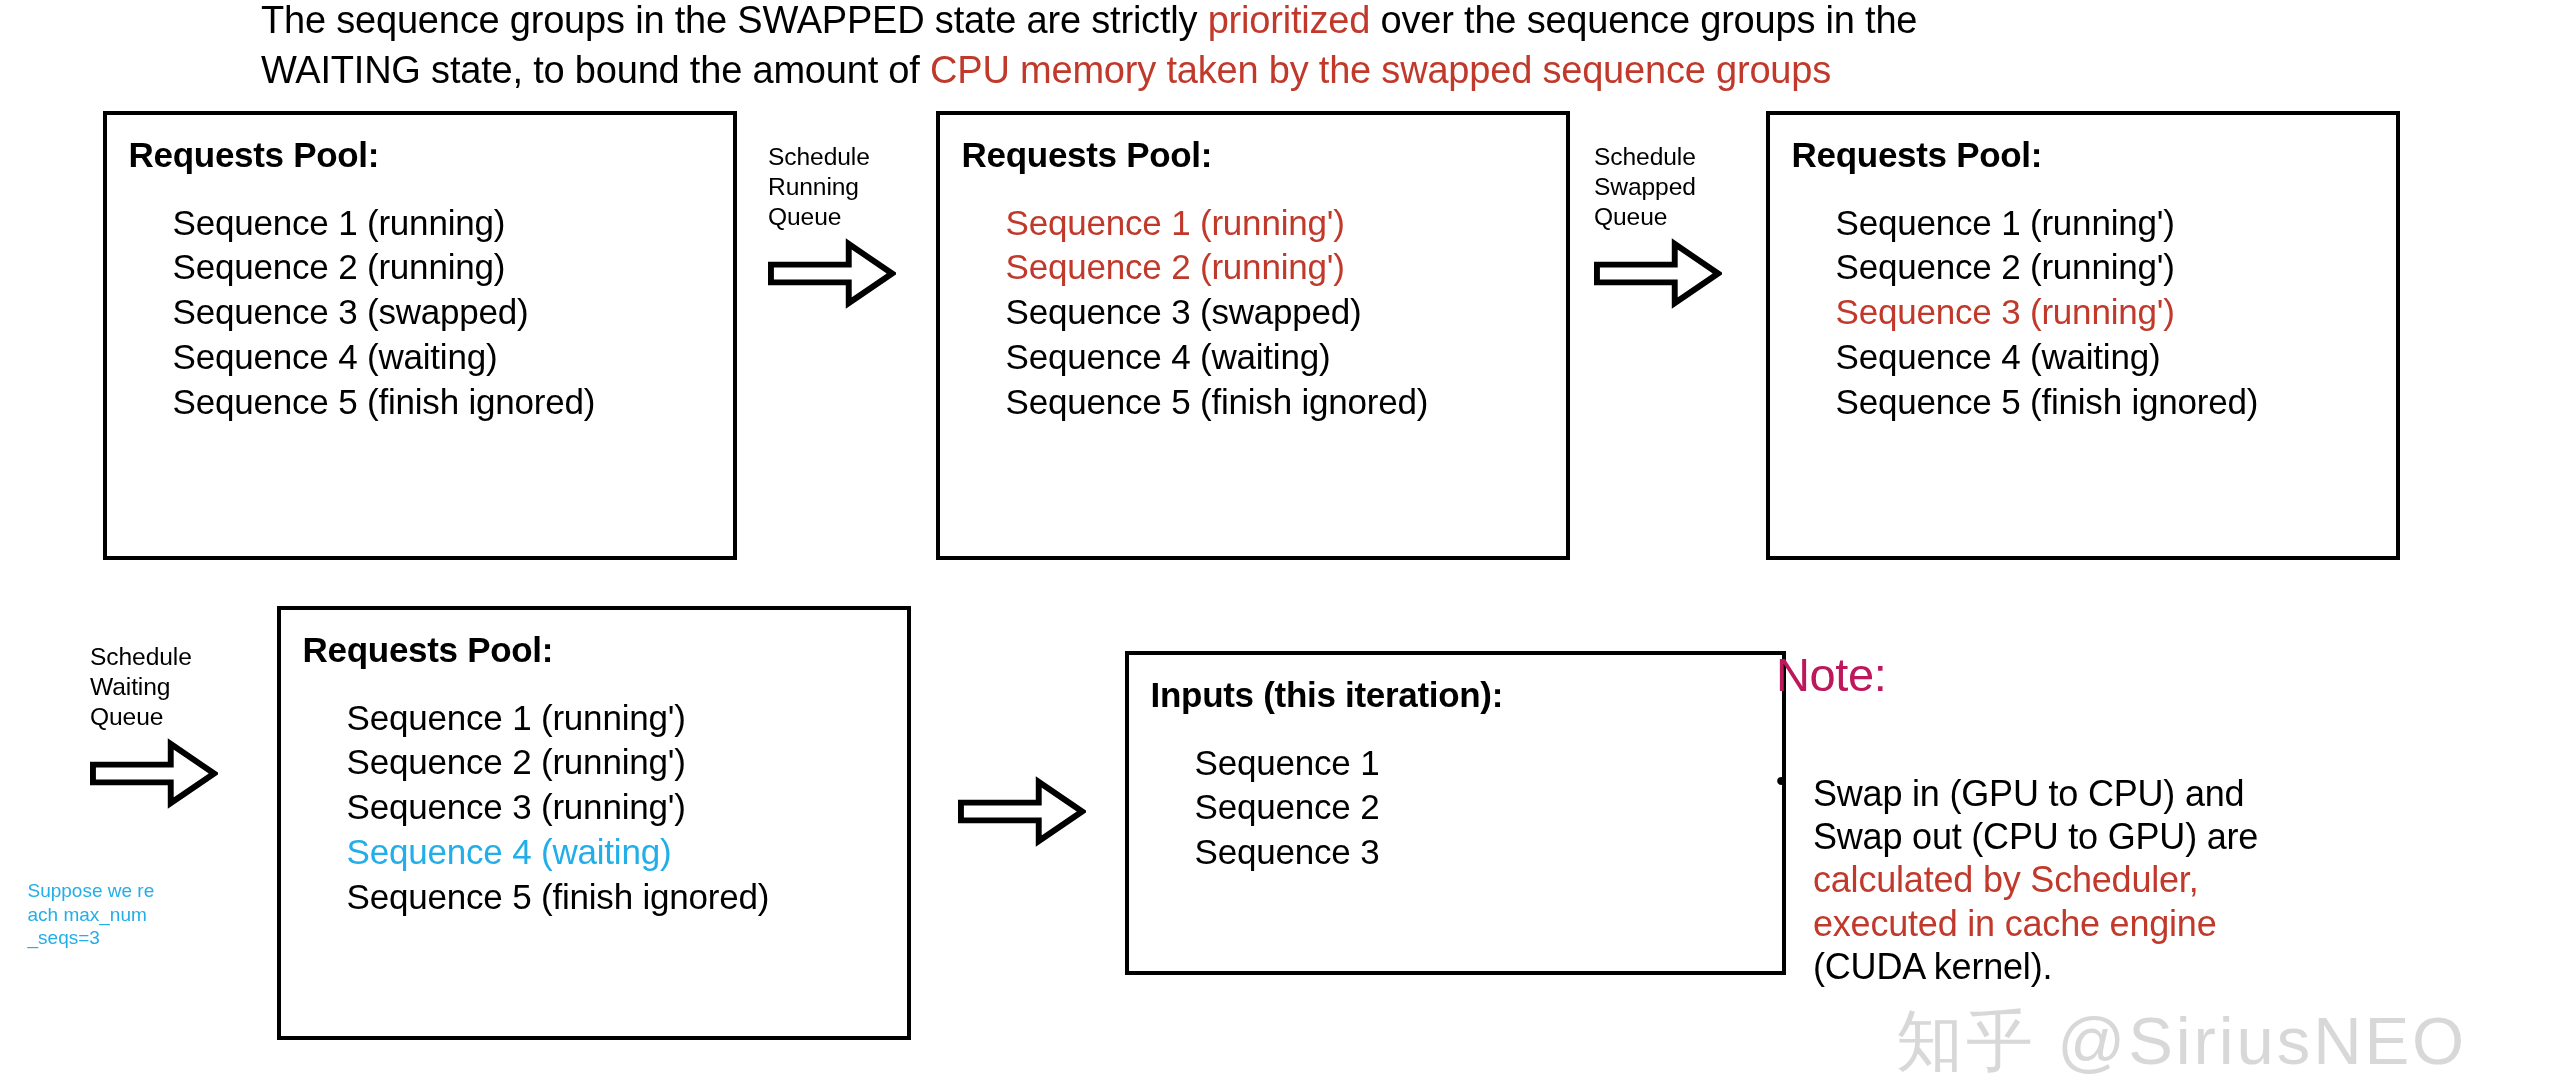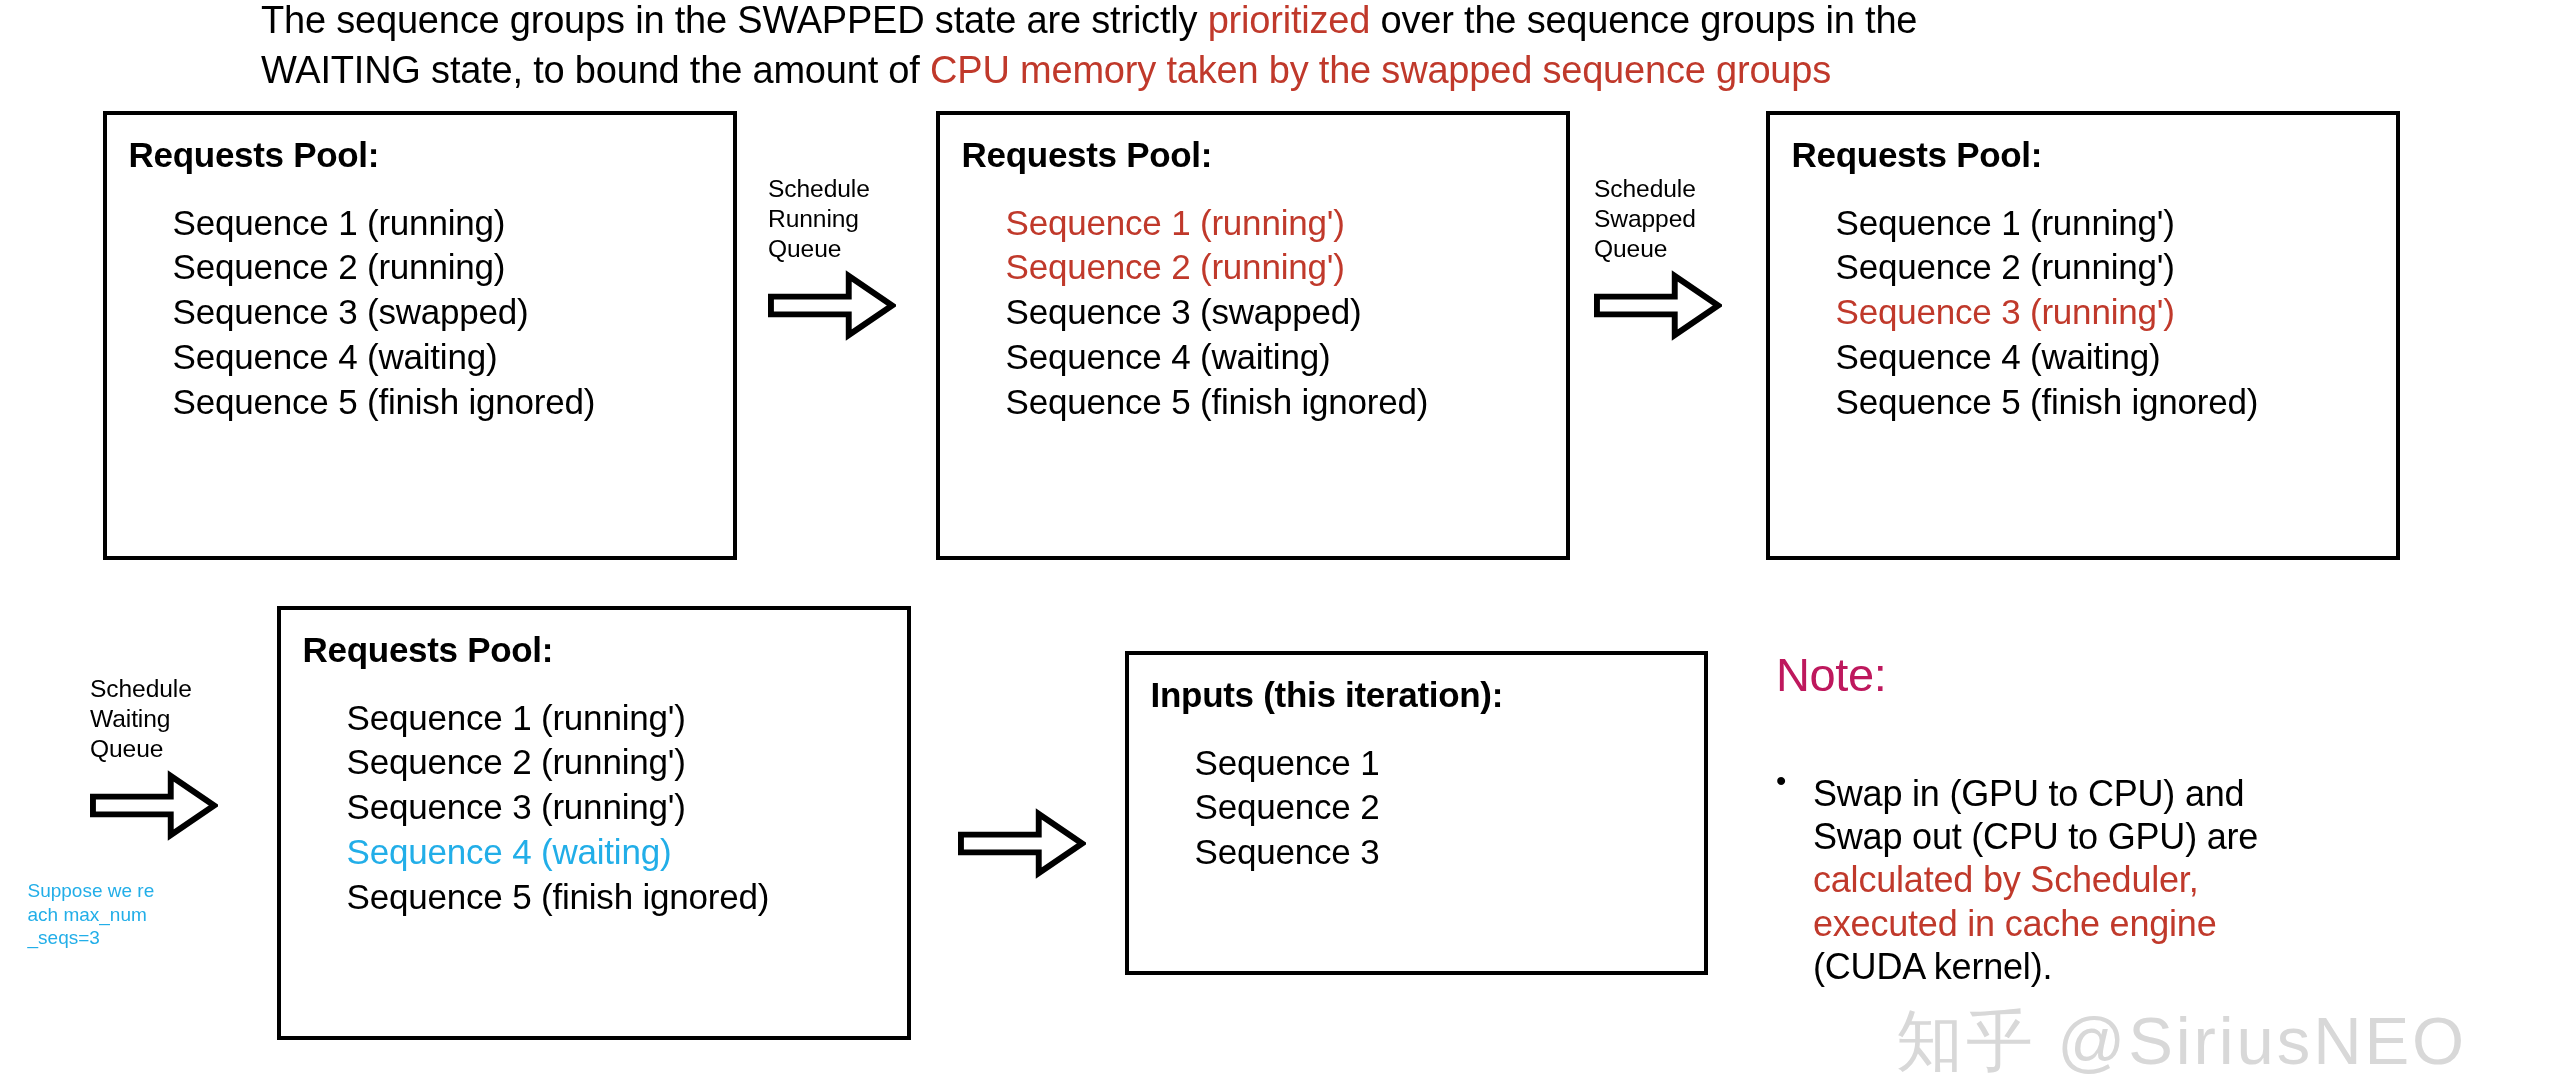--- a/index.html
+++ b/index.html
@@ -58,21 +58,20 @@
     margin-bottom: 9.8px;
     margin-left: 44px;
   }
   .c-red  { color: #C0392B; }
   .c-cyan { color: #22AEE8; }
   .c-black{ color: #000000; }
 
   
   .arrow-group {
     position: absolute;
-    margin-top: 32px;
   }
   .arrow-label {
     font-size: 24.6px;
     line-height: 1.22;
     letter-spacing: -0.1px;
     color: #000000;
     white-space: pre-line;
   }
   .arrow-glyph {
     margin-top: 5.9px;
@@ -219,21 +218,21 @@
   </div>
 
   <div class="arrow-group" style="left:958px; top:776px;">
     <div class="arrow-glyph" style="margin-top:0;">
       <svg width="128" height="71" viewBox="0 0 130 72">
         <path d="M3 27 L82 27 L82 6 L126 36 L82 66 L82 45 L3 45 Z" fill="#ffffff" stroke="#000000" stroke-width="6" stroke-linejoin="miter"></path>
       </svg>
     </div>
   </div>
 
-  <div class="pool-box" style="left:1125px; top:651px; width:583px; height:324px; padding:21.6px 0 0 21.6px;">
+  <div class="pool-box" style="left:1125px; top:651px; width:661px; height:324px; padding:21.6px 0 0 21.6px;">
     <div class="pool-title">Inputs (this iteration):</div>
     <div class="pool-list">
       <div class="pool-line c-black">Sequence 1</div>
       <div class="pool-line c-black">Sequence 2</div>
       <div class="pool-line c-black">Sequence 3</div>
     </div>
   </div>
 
   <div class="note-title" style="left:1776px; top:651px;">Note:</div>
 

